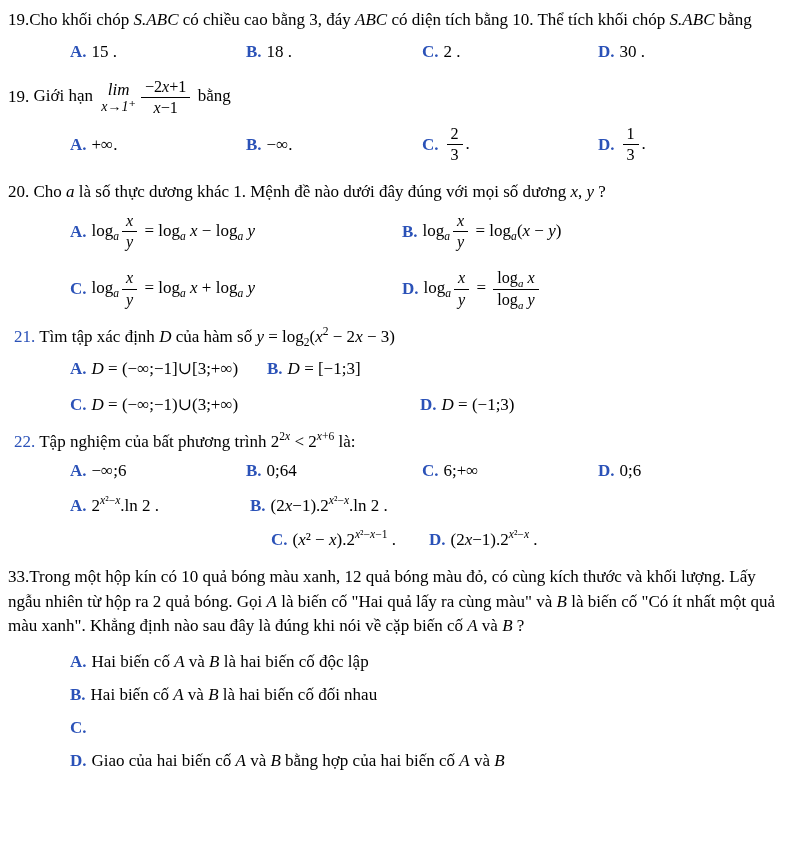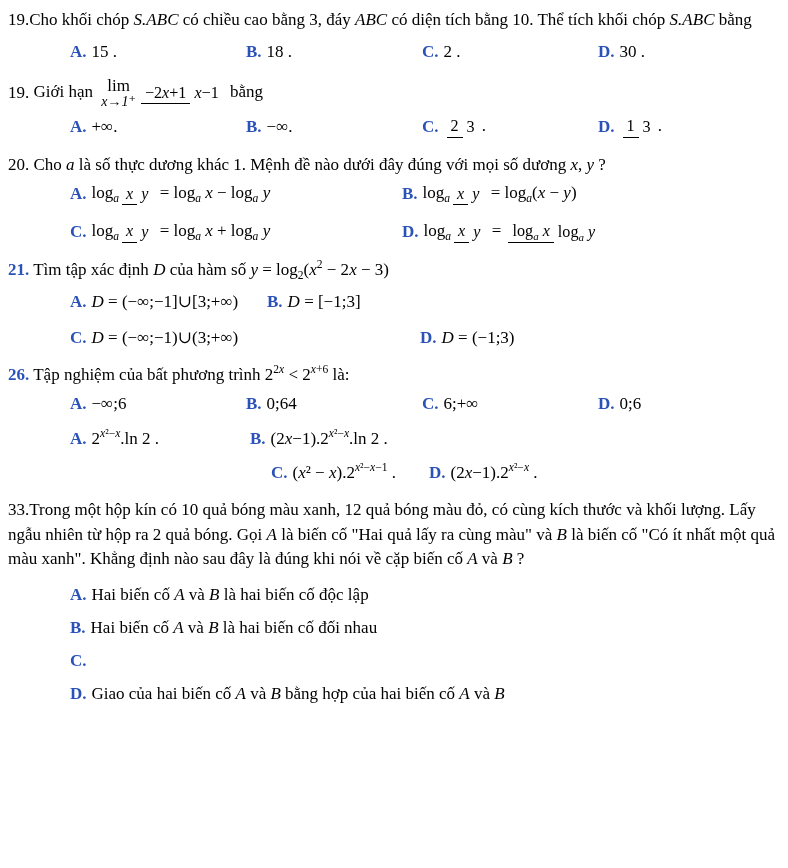--- a/index.html
+++ b/index.html
@@ -7,39 +7,39 @@
   html, body { margin:0; padding:0; background:var(--bg); }
   body {
     width:788px; min-height:868px;
     font-family:"Liberation Serif","DejaVu Serif",serif;
     font-size:17px; color:var(--text);
     padding:8px 10px 10px 8px;
   }
   .question { margin-bottom:15px; }
   .stem { margin:0; line-height:1.45; }
   .qnum { color:var(--text); }
-  .qnum-blue { color:var(--accent); font-weight:bold; }
+  .qnum-blue { color:var(--accent); font-weight:normal;margin-left:6px; }
   .opts { padding-left:62px; margin-top:9px; display:flex; align-items:center; }
   .opts.tight { margin-top:6px; }
   .opt { display:inline-flex; align-items:center; }
   .letter { color:var(--accent); font-weight:bold; margin-right:5px; white-space:nowrap; }
   .obody { white-space:nowrap; }
   .w158{width:158px} .w176{width:176px} .w180{width:180px}
   .w197{width:197px} .w332{width:332px} .w350{width:350px}
   .indent265 { padding-left:263px; }
   .optline { padding-left:62px; margin-top:13px; display:flex; align-items:baseline; }
   .optline .obody { white-space:normal;text-align:right; }
   sup, sub { font-size:68%; line-height:0; }
-  .frac { display:inline-flex; flex-direction:row; align-items:center;
+  .frac { display:inline-flex; flex-direction:column; align-items:center;
           vertical-align:middle; margin:0 3px; font-size:0.95em; }
   .frac .num { display:block; padding:0 4px; border-bottom:1px solid #000; line-height:1.25; }
   .frac .den { display:block; padding:0 4px; line-height:1.25; }
   .lim { display:inline-flex; flex-direction:column; align-items:center;
          vertical-align:middle; margin:0 2px 0 4px; }
-  .lim .limword { line-height:1.05; }
+  .lim .limword { line-height:1.05;font-style:italic; }
   .lim .limsub { font-size:14px; line-height:1.1; font-style:italic; }
 </style>
 </head>
 <body>
 
 <div>
 
   <section class="question">
     <p class="stem"><span class="qnum">19.</span><span>Cho khối chóp <i>S.ABC</i> có chiều cao bằng 3, đáy <i>ABC</i> có diện tích bằng 10. Thể tích khối chóp <i>S.ABC</i> bằng</span></p>
     <div class="opts">
@@ -153,21 +153,21 @@
           <span class="obody"><i>D</i> = (−∞;−1)∪(3;+∞)</span>
         </span>
       <span class="opt">
           <b class="letter">D.</b>
           <span class="obody"><i>D</i> = (−1;3)</span>
         </span>
     </div>
   </section>
 
   <section class="question">
-    <p class="stem"><span class="qnum qnum-blue">26.</span> <span>Tập nghiệm của bất phương trình 2<sup>2<i>x</i></sup> &lt; 2<sup><i>x</i>+6</sup> là:</span></p>
+    <p class="stem"><span class="qnum qnum-blue">22.</span> <span>Tập nghiệm của bất phương trình 2<sup>2<i>x</i></sup> &lt; 2<sup><i>x</i>+6</sup> là:</span></p>
     <div class="opts tight">
       <span class="opt w176">
           <b class="letter">A.</b>
           <span class="obody">−∞;6</span>
         </span>
       <span class="opt w176">
           <b class="letter">B.</b>
           <span class="obody">0;64</span>
         </span>
       <span class="opt w176">

